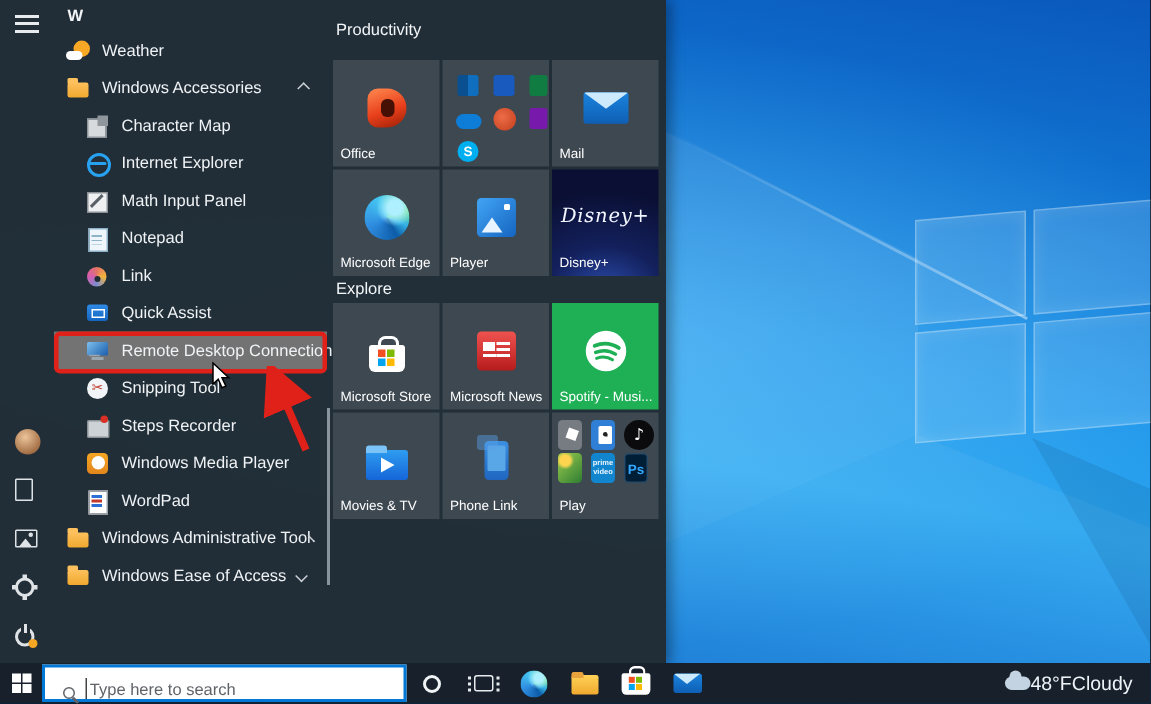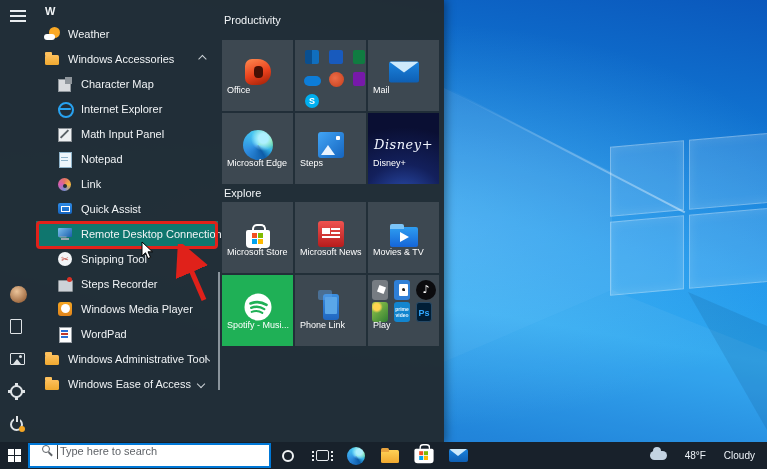--- a/index.html
+++ b/index.html
@@ -42,21 +42,21 @@
     box-shadow:0 14px 0 #dfe3e6,-7px 7px 0 #dfe3e6,7px 7px 0 #dfe3e6}
   .pwr{top:418px;width:13px;height:13px;border:2px solid #dfe3e6;border-radius:50%;position:absolute}
   .pwr::before{content:"";position:absolute;left:3.5px;top:-4px;width:2px;height:6px;background:#dfe3e6;box-shadow:0 0 0 2px #222d35}
   .pwr::after{content:"";position:absolute;right:-4px;bottom:-3px;width:6px;height:6px;border-radius:50%;background:#f5a623}
 
   
   #applist{position:absolute;left:36px;top:2px;width:182px}
   .section-letter{height:19px;line-height:19px;padding-left:9px;color:#f2f5f7;font-size:11px;font-weight:bold;cursor:pointer}
   .row{height:25px;display:flex;align-items:center;color:#f0f3f5;font-size:11px;cursor:pointer;padding-left:8px}
   .row.indent{padding-left:21px}
-  .row.hl{background:#0f766e}
+  .row.hl{background:#737373}
   .row .lbl{margin-left:8px;white-space:nowrap}
   .chev{margin-left:auto;margin-right:14px;width:6px;height:6px;border-left:1.5px solid #ccd2d7;border-bottom:1.5px solid #ccd2d7}
   .chev.up{transform:rotate(135deg) translate(-1px,-1px)}
   .chev.down{transform:rotate(-45deg)}
 
   
   .ic{width:16px;height:16px;position:relative;flex:0 0 16px}
   .ic::before,.ic::after{content:"";position:absolute}
   .ic-weather::before{width:11px;height:11px;border-radius:50%;background:#f9a825;right:0;top:1px}
   .ic-weather::after{width:11px;height:6px;border-radius:4px;background:#fdfdfd;left:0;bottom:2px}
@@ -87,21 +87,21 @@
   .ic-wordpad::before{width:11px;height:14px;left:2px;top:1px;background:#fff;border:1px solid #9aa0a6}
   .ic-wordpad::after{width:7px;height:2px;background:#2a6fd6;left:4px;top:4px;box-shadow:0 3px 0 #c0392b,0 6px 0 #2a6fd6}
 
   
   #tilescol{position:absolute;left:218px;top:0;width:226px;height:100%}
   .group-h{margin:10px 0 0 6px;height:20px;line-height:20px;font-size:11px;color:#f2f5f7;cursor:pointer}
   .group-h.second{margin-top:2px;height:14px;line-height:14px}
   .tgrid{display:grid;grid-template-columns:repeat(3,71px);gap:2px;margin:10px 0 0 4px}
   .tgrid.second{margin-top:2px}
   .tile{position:relative;width:71px;height:71px;background:#3d4851;cursor:pointer;overflow:hidden}
-  .t-label{position:absolute;left:5px;bottom:16px;font-size:9px;color:#fff;white-space:nowrap;max-width:64px;overflow:hidden}
+  .t-label{position:absolute;left:5px;bottom:4px;font-size:9px;color:#fff;white-space:nowrap;max-width:64px;overflow:hidden}
   .cicon{position:absolute;left:50%;top:45%;transform:translate(-50%,-50%)}
 
   .off{width:26px;height:26px;border-radius:7px 13px 13px 7px;background:linear-gradient(160deg,#ff8a50,#e8401c 55%,#9c1f05);position:relative}
   .off::after{content:"";position:absolute;left:9px;top:7px;width:9px;height:12px;border-radius:4px;background:#471004}
   .mini{position:absolute;width:14px;height:14px;border-radius:2px}
   .m-outlook{left:10px;top:10px;background:linear-gradient(90deg,#0a4f8f 50%,#106ebe 50%)}
   .m-word{left:34px;top:10px;background:#185abd}
   .m-excel{left:58px;top:10px;background:#107c41;width:12px}
   .m-onedrive{left:9px;top:34px;width:17px;height:10px;border-radius:6px;background:#0d7dd8;margin-top:2px}
   .m-ppt{left:34px;top:32px;background:radial-gradient(circle at 40% 40%,#ed6c47,#c43e1c);border-radius:50%;width:15px;height:15px}
@@ -150,38 +150,38 @@
   #redbox{position:absolute;left:36px;top:221px;width:182px;height:28px;border:3px solid #e0211a;border-radius:4px;z-index:6;pointer-events:none}
   #redarrow{position:absolute;left:170px;top:244px;z-index:6;pointer-events:none}
   #cursor{position:absolute;left:141px;top:241px;z-index:7;pointer-events:none}
 
   
   #taskbar{position:absolute;left:0;top:442px;width:767px;height:27px;background:#18212b;display:flex;align-items:center;z-index:4}
   .tb-btn{height:27px;display:flex;align-items:center;justify-content:center;cursor:pointer}
   #startbtn{width:28px}
   .winlogo-s{width:13px;height:13px;display:grid;grid-template-columns:6px 6px;grid-template-rows:6px 6px;gap:1px}
   .winlogo-s span{background:#fff}
-  #searchbox{width:243px;height:25px;background:#fff;border:2px solid #0078d7;display:flex;align-items:flex-start;padding:0 6px;cursor:text}
+  #searchbox{width:243px;height:25px;background:#fff;border:2px solid #0078d7;display:flex;align-items:flex-end;padding:0 6px;cursor:text}
   .mag{width:8px;height:8px;border:1.5px solid #5f6368;border-radius:50%;position:relative;margin:0 7px 0 6px;flex:0 0 8px}
   .mag::after{content:"";position:absolute;right:-4px;bottom:-2px;width:5px;height:1.5px;background:#5f6368;transform:rotate(45deg)}
   .caret{width:1px;height:14px;background:#444;margin-right:2px}
   #searchinput{border:none;outline:none;font-size:11px;color:#333;width:100%;font-family:inherit;background:transparent}
   #searchinput::placeholder{color:#5f6368;opacity:1}
   .cortana{width:12px;height:12px;border:2px solid #f0f3f5;border-radius:50%}
   .tb-ic{width:34px}
   .tv{width:13px;height:11px;border:1.5px solid #e8ecef;border-radius:2px;position:relative}
   .tv::before,.tv::after{content:"";position:absolute;top:0;width:2px;height:2px;background:#e8ecef;box-shadow:0 4px 0 #e8ecef,0 8px 0 #e8ecef}
   .tv::before{left:-5px}.tv::after{right:-5px}
   .edge-s{width:18px;height:18px}
   .fold{width:18px;height:13px;position:relative;background:linear-gradient(#ffd257,#f0a92f);border-radius:1.5px;margin-top:2px}
   .fold::before{content:"";position:absolute;left:0;top:-2px;width:8px;height:4px;background:#e8a33d;border-radius:1.5px 1.5px 0 0}
   .bag-s{transform:scale(.8);margin-top:0}
   .env-s{width:19px;height:13px}
   .env-s::before{border-left-width:9.5px;border-right-width:9.5px;border-top-width:7px}
-  #tb-weather{margin-left:auto;display:flex;align-items:center;gap:18px;padding-right:12px;color:#eef3f8;font-size:10px;cursor:pointer}
+  #tb-weather{margin-left:auto;display:flex;align-items:center;gap:0;padding-right:12px;color:#eef3f8;font-size:13px;cursor:pointer}
   .cloud{width:17px;height:9px;background:#c3d3e2;border-radius:6px;position:relative}
   .cloud::before{content:"";position:absolute;left:3px;top:-4px;width:8px;height:8px;border-radius:50%;background:#c3d3e2}
 </style>
 </head>
 <body>
 
 <div id="screen">
 
   <div id="wallpaper">
     <div class="wedge w1"></div>
@@ -298,53 +298,53 @@
         <div class="tile">
           <div class="cicon env"></div>
           <span class="t-label">Mail</span>
         </div>
         <div class="tile">
           <div class="cicon edge-ball"></div>
           <span class="t-label">Microsoft Edge</span>
         </div>
         <div class="tile">
           <div class="cicon pho"></div>
-          <span class="t-label">Steps</span>
+          <span class="t-label">Player</span>
         </div>
         <div class="tile t-disney">
           <span class="disney-logo">Disney+</span>
           <span class="t-label">Disney+</span>
         </div>
       </div>
 
       <div class="group-h second">Explore</div>
       <div class="tgrid second">
         <div class="tile">
           <div class="cicon bag">
               <span class="sq"></span>
             </div>
           <span class="t-label">Microsoft Store</span>
         </div>
         <div class="tile">
           <div class="cicon news"></div>
           <span class="t-label">Microsoft News</span>
-        </div>
-        <div class="tile">
-          <div class="cicon mov"></div>
-          <span class="t-label">Movies &amp; TV</span>
         </div>
         <div class="tile t-spotify">
           <div class="cicon spot">
             <svg width="27" height="27" viewBox="0 0 27 27">
               <path d="M6 10 c5.5 -2.2 11 -1.8 16 1.4" fill="none" stroke="#1fb056" stroke-width="2.6" stroke-linecap="round"></path>
               <path d="M6.6 14.4 c4.6 -1.8 9.2 -1.4 13.2 1.2" fill="none" stroke="#1fb056" stroke-width="2.3" stroke-linecap="round"></path>
               <path d="M7.2 18.4 c3.8 -1.4 7.4 -1.1 10.6 1" fill="none" stroke="#1fb056" stroke-width="2" stroke-linecap="round"></path>
             </svg>
           </div>
           <span class="t-label">Spotify - Musi...</span>
+        </div>
+        <div class="tile">
+          <div class="cicon mov"></div>
+          <span class="t-label">Movies &amp; TV</span>
         </div>
         <div class="tile">
           <div class="cicon phl"></div>
           <span class="t-label">Phone Link</span>
         </div>
         <div class="tile">
           <span class="pmini pm-roblox"></span>
           <span class="pmini pm-sol"></span>
           <span class="pmini pm-tiktok">♪</span>
           <span class="pmini pm-game"></span>

